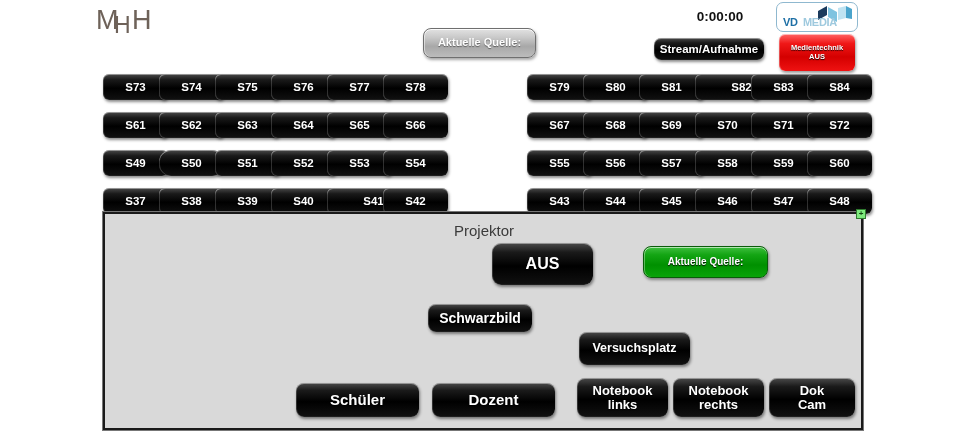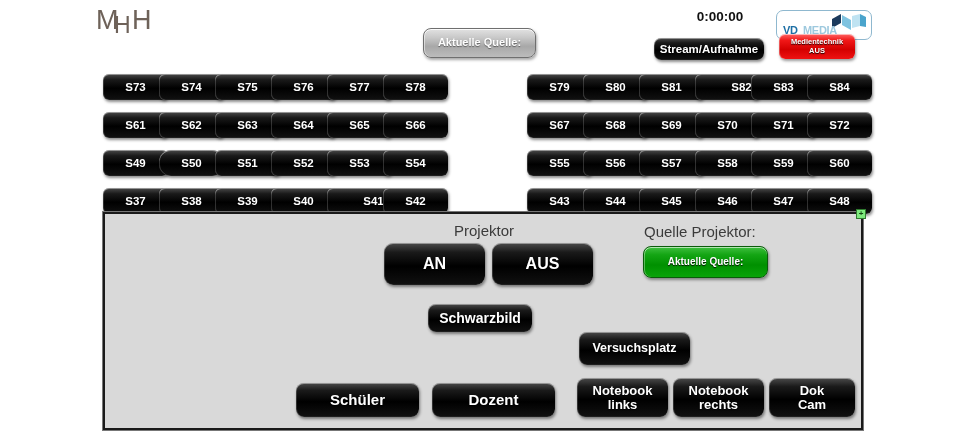--- a/index.html
+++ b/index.html
@@ -124,33 +124,33 @@
     border-radius: 8px;
   }
   #btn-stream {
     left: 654px; top: 38px;
     width: 110px; height: 22px;
     font-size: 11.5px;
     border-radius: 7px;
   }
   #btn-medientechnik {
     left: 779px; top: 34px;
-    width: 76px; height: 25px;
+    width: 76px; height: 37px;
     font-size: 7.5px;
     border-radius: 6px;
     flex-direction: column;
     line-height: 1.15;
     text-align: right;
   }
 
   
   .vdmedia {
     position: absolute;
-    left: 776px; top: 10px;
-    width: 96px; height: 30px;
+    left: 776px; top: 2px;
+    width: 82px; height: 30px;
     background: #ffffff;
     border: 1.5px solid #8fb8cf;
     border-radius: 7px;
     overflow: hidden;
   }
   .vdmedia .vd {
     position: absolute; left: 6px; top: 13px;
     font-size: 11px; font-weight: bold; color: #1d6fa5;
     letter-spacing: -.3px;
   }
@@ -280,27 +280,25 @@
       <div class="btn seat" style="left: 807px; top: 188px;">S48</div>
     </div>
 
   <div id="overlay-panel">
 
     <div class="handle-green">+</div>
 
 
     <div class="panel-label" style="left:349px; top:8px;">Projektor</div>
 
-    <div class="btn" style="left:279px; top:29px; width:101px; height:42px; font-size:16px; border-radius:9px;">AN</div>
 
     <div class="btn" style="left:387px; top:29px; width:101px; height:42px; font-size:16px; border-radius:9px;">AUS</div>
 
     <div class="btn" style="left:323px; top:90px; width:104px; height:28px; font-size:14px; border-radius:8px;">Schwarzbild</div>
 
-    <div class="panel-label" style="left:539px; top:9px;">Quelle Projektor:</div>
 
     <div class="btn green" style="left:538px; top:32px; width:125px; height:32px; font-size:10px; border-radius:8px;">Aktuelle Quelle:</div>
 
     <div class="btn" style="left:474px; top:118px; width:111px; height:33px; font-size:12.5px; border-radius:8px;">Versuchsplatz</div>
 
     <div class="btn" style="left:327px; top:169px; width:123px; height:34px; font-size:15px; border-radius:8px;">Dozent</div>
 
     <div class="btn" style="left:191px; top:169px; width:123px; height:34px; font-size:15px; border-radius:8px;">Schüler</div>
 
     <div class="btn" style="left:472px; top:164px; width:91px; height:39px; font-size:13px; border-radius:8px; flex-direction:column;">

